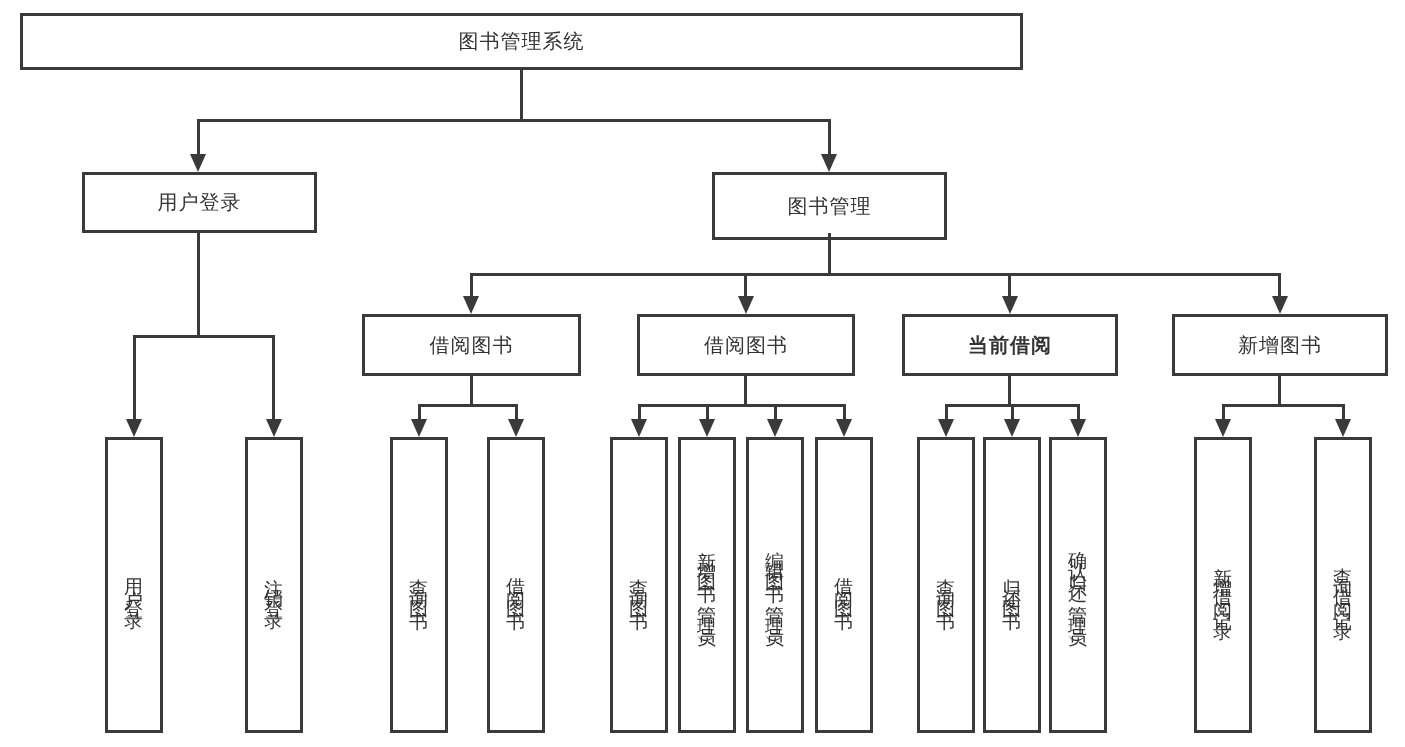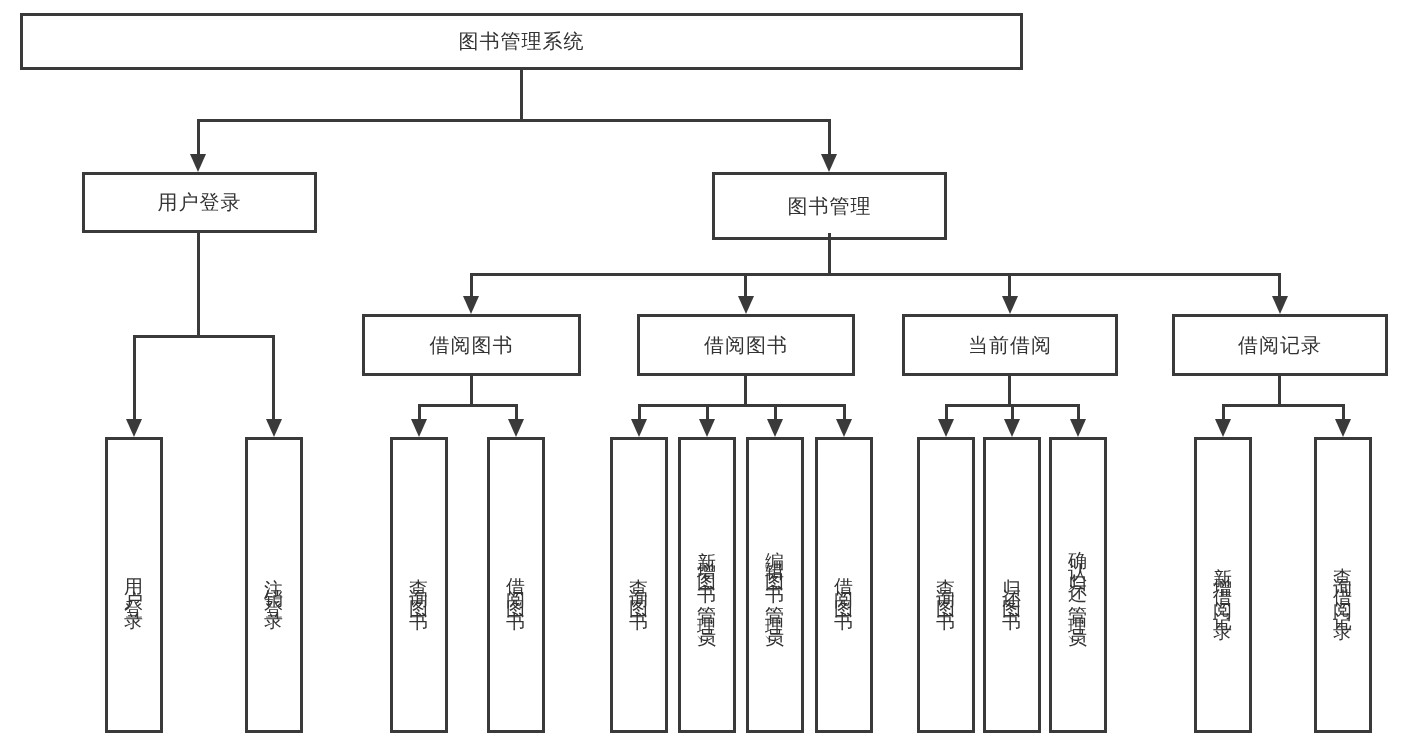--- a/index.html
+++ b/index.html
@@ -107,25 +107,25 @@
   <div class="arrowhead" style="left:1002px; top:296px;"></div>
   <div class="vline" style="left:1278px; top:273px; height:24px;"></div>
   <div class="arrowhead" style="left:1272px; top:296px;"></div>
 
   <div class="box" style="left:362px; top:314px; width:219px; height:62px;">
     <span>借阅图书</span>
   </div>
   <div class="box" style="left:637px; top:314px; width:218px; height:62px;">
     <span>借阅图书</span>
   </div>
-  <div class="box" style="left:902px; top:314px; width:216px; height:62px;">
+  <div class="box" style="left:902px; top:314px; width:216px; height:62px;font-weight:bold;">
     <span>当前借阅</span>
   </div>
   <div class="box" style="left:1172px; top:314px; width:216px; height:62px;">
-    <span>借阅记录</span>
+    <span>新增图书</span>
   </div>
 
   <div class="vline" style="left:470px; top:376px; height:30px;"></div>
   <div class="vline" style="left:744px; top:376px; height:30px;"></div>
   <div class="vline" style="left:1008px; top:376px; height:30px;"></div>
   <div class="vline" style="left:1278px; top:376px; height:30px;"></div>
 
   <div class="hline" style="left:418px; top:404px; width:99px;"></div>
   <div class="hline" style="left:638px; top:404px; width:207px;"></div>
   <div class="hline" style="left:945px; top:404px; width:134px;"></div>

